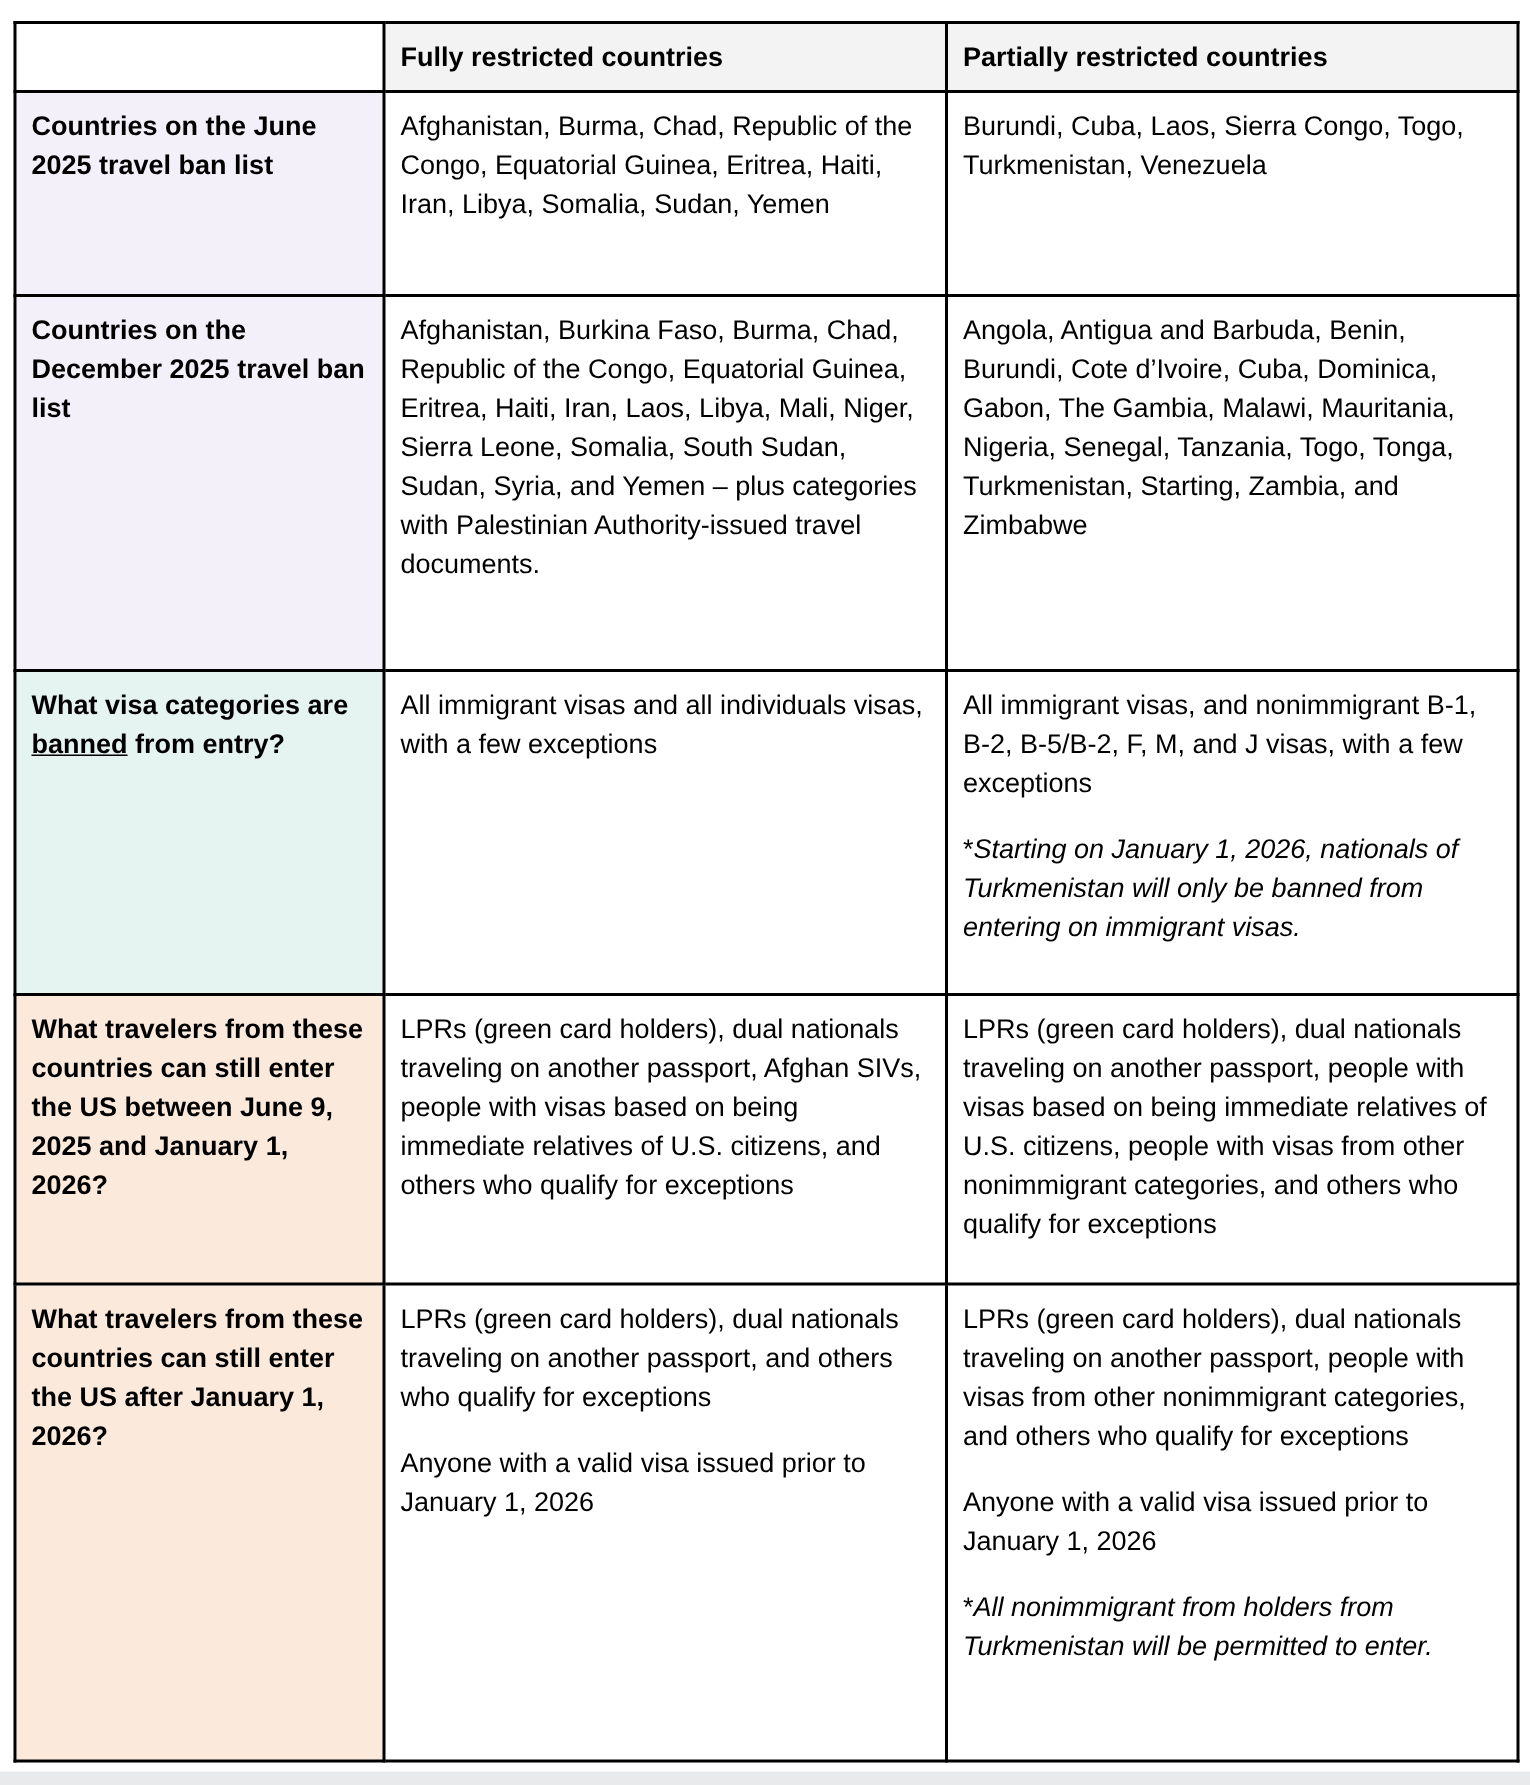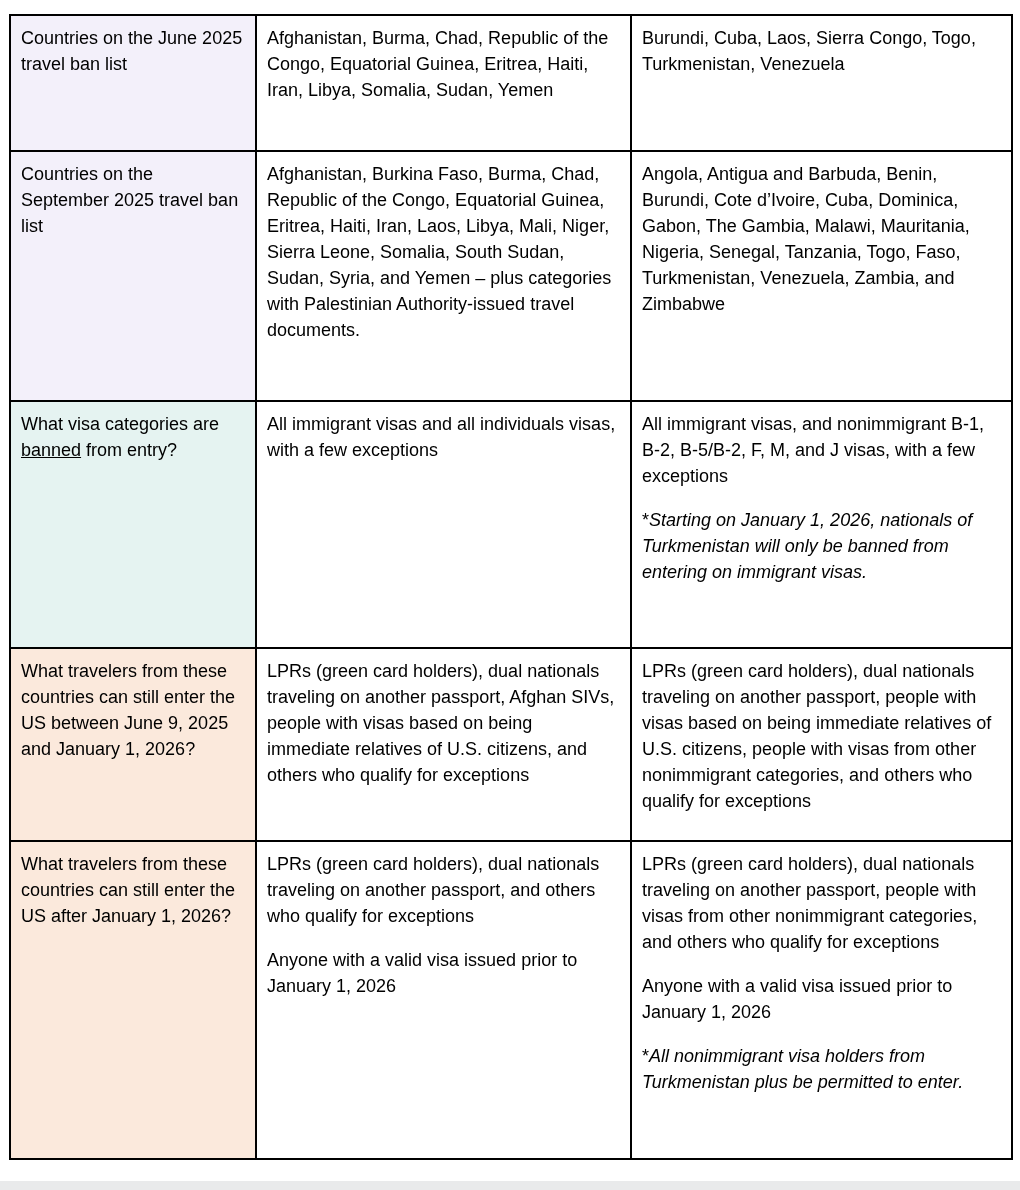--- a/index.html
+++ b/index.html
@@ -36,21 +36,21 @@
   th.col-header {
     background: var(--header-bg, #f3f3f3);
     vertical-align: middle;
     font-weight: bold;
     padding: 6px 10px;
   }
   th.blank-header {
     background: #ffffff;
   }
   td.row-label {
-    font-weight: normal;
+    font-weight: bold;
   }
   .bg-lavender { background: var(--lavender, #f3f0fa); }
   .bg-teal     { background: var(--teal, #e5f3f1); }
   .bg-peach    { background: var(--peach, #fbe9dc); }
   .para + .para, .para + .note, .note + .para { margin-top: 18px; }
   .para, .note { margin: 0; }
   .note .note-text { font-style: italic; }
   .underlined { text-decoration: underline; }
   .bottom-strip {
     position: absolute;
@@ -67,42 +67,47 @@
 <div class="page">
 
   <table class="ban-table">
     <colgroup>
       <col style="width:246px">
       <col style="width:375px">
       <col style="width:381px">
     </colgroup>
 
     <tbody>
+        <tr style="height:45px">
+      <th class="blank-header"></th>
+      <th class="col-header">Fully restricted countries</th>
+      <th class="col-header">Partially restricted countries</th>
+    </tr>
 
     <tr style="height:136px">
       <td class="row-label bg-lavender">Countries on the June 2025 travel ban list</td>
       <td>
         <p class="para">Afghanistan, Burma, Chad, Republic of the Congo, Equatorial Guinea, Eritrea, Haiti, Iran, Libya, Somalia, Sudan, Yemen</p>
       </td>
       <td>
         <p class="para">Burundi, Cuba, Laos, Sierra Congo, Togo, Turkmenistan, Venezuela</p>
       </td>
     </tr>
 
     <tr style="height:250px">
-      <td class="row-label bg-lavender">Countries on the September 2025 travel ban list</td>
+      <td class="row-label bg-lavender">Countries on the December 2025 travel ban list</td>
       <td>
         <p class="para">Afghanistan, Burkina Faso, Burma, Chad, Republic of the Congo, Equatorial Guinea, Eritrea, Haiti, Iran, Laos, Libya, Mali, Niger, Sierra Leone, Somalia, South Sudan, Sudan, Syria, and Yemen – plus categories with Palestinian Authority-issued travel documents.</p>
       </td>
       <td>
-        <p class="para">Angola, Antigua and Barbuda, Benin, Burundi, Cote d’Ivoire, Cuba, Dominica, Gabon, The Gambia, Malawi, Mauritania, Nigeria, Senegal, Tanzania, Togo, Faso, Turkmenistan, Venezuela, Zambia, and Zimbabwe</p>
+        <p class="para">Angola, Antigua and Barbuda, Benin, Burundi, Cote d’Ivoire, Cuba, Dominica, Gabon, The Gambia, Malawi, Mauritania, Nigeria, Senegal, Tanzania, Togo, Tonga, Turkmenistan, Starting, Zambia, and Zimbabwe</p>
       </td>
     </tr>
 
-    <tr style="height:247px">
+    <tr style="height:216px">
       <td class="row-label bg-teal">
         <span>What visa categories are </span><span class="underlined">banned</span><span> from entry?</span>
       </td>
       <td>
         <p class="para">All immigrant visas and all individuals visas, with a few exceptions</p>
       </td>
       <td>
         <p class="para">All immigrant visas, and nonimmigrant B-1, B-2, B-5/B-2, F, M, and J visas, with a few exceptions</p>
         <p class="note"><span>*</span><span class="note-text">Starting on January 1, 2026, nationals of Turkmenistan will only be banned from entering on immigrant visas.</span></p>
       </td>
@@ -120,20 +125,20 @@
 
     <tr style="height:318px">
       <td class="row-label bg-peach">What travelers from these countries can still enter the US after January 1, 2026?</td>
       <td>
         <p class="para">LPRs (green card holders), dual nationals traveling on another passport, and others who qualify for exceptions</p>
         <p class="para">Anyone with a valid visa issued prior to January 1, 2026</p>
       </td>
       <td>
         <p class="para">LPRs (green card holders), dual nationals traveling on another passport, people with visas from other nonimmigrant categories, and others who qualify for exceptions</p>
         <p class="para">Anyone with a valid visa issued prior to January 1, 2026</p>
-        <p class="note"><span>*</span><span class="note-text">All nonimmigrant visa holders from Turkmenistan plus be permitted to enter.</span></p>
+        <p class="note"><span>*</span><span class="note-text">All nonimmigrant from holders from Turkmenistan will be permitted to enter.</span></p>
       </td>
     </tr>
   </tbody>
     </table>
 
   <div class="bottom-strip"></div>
 </div>
 
 </body></html>

